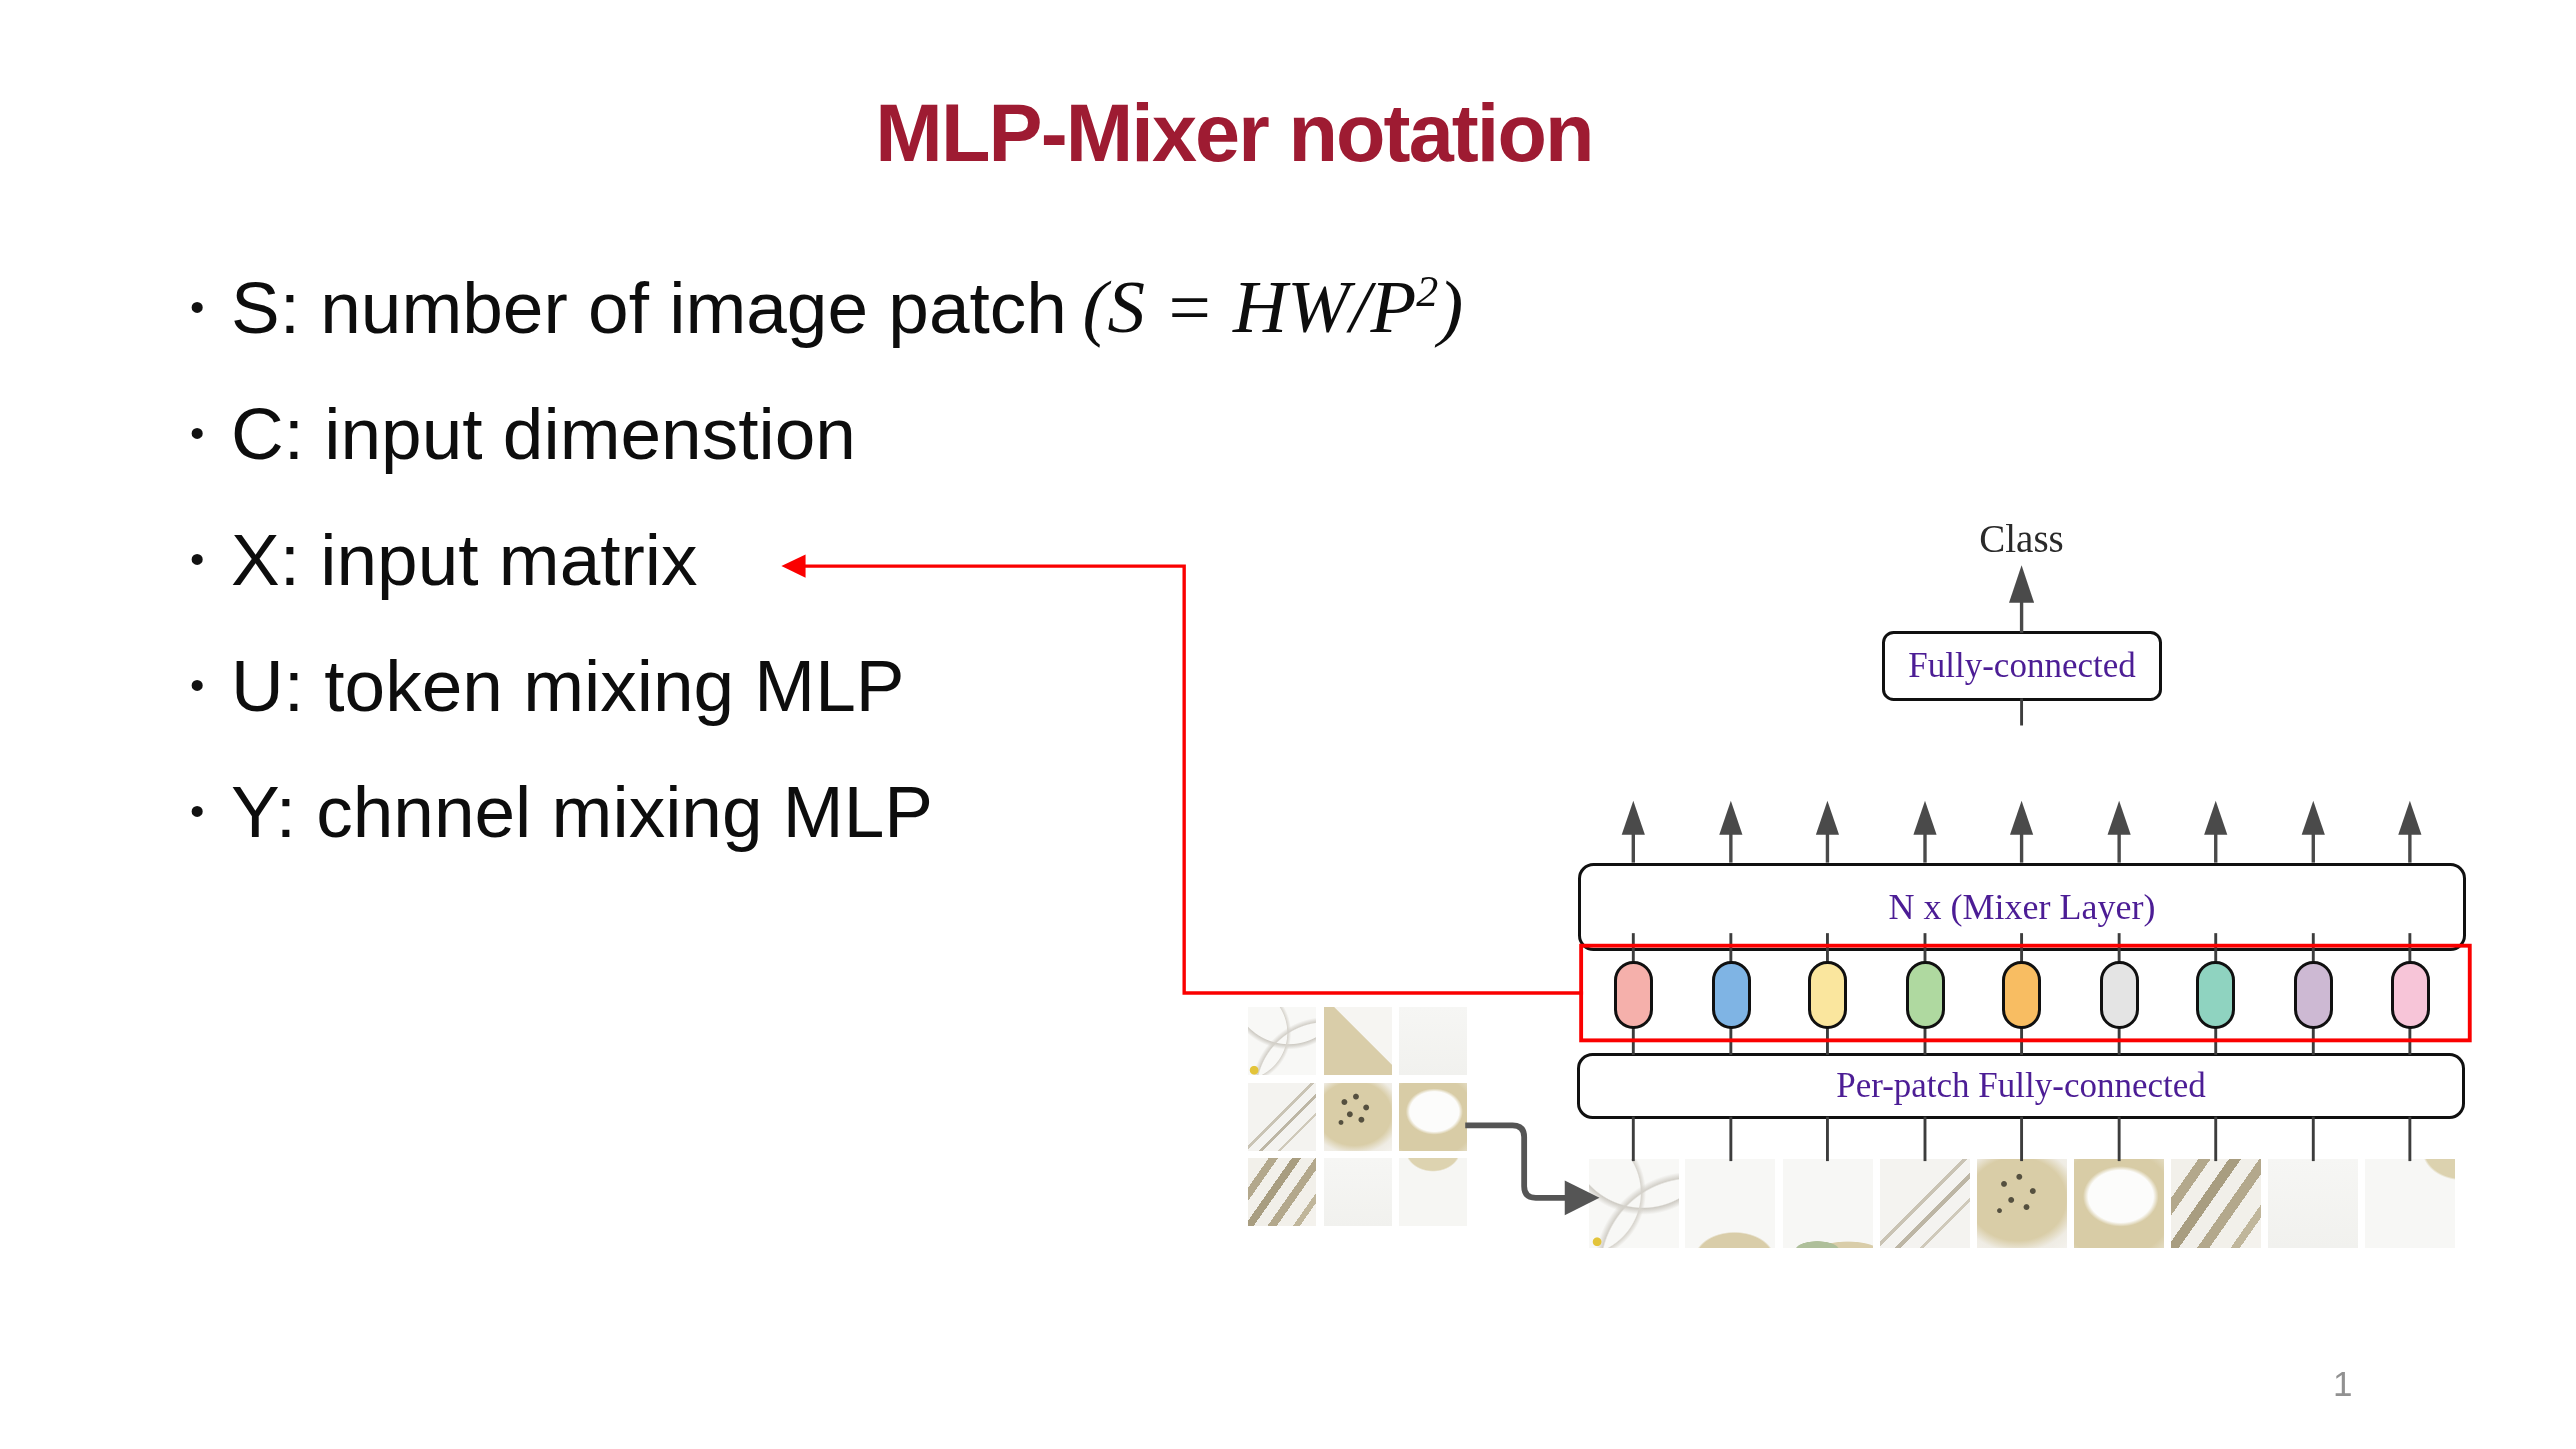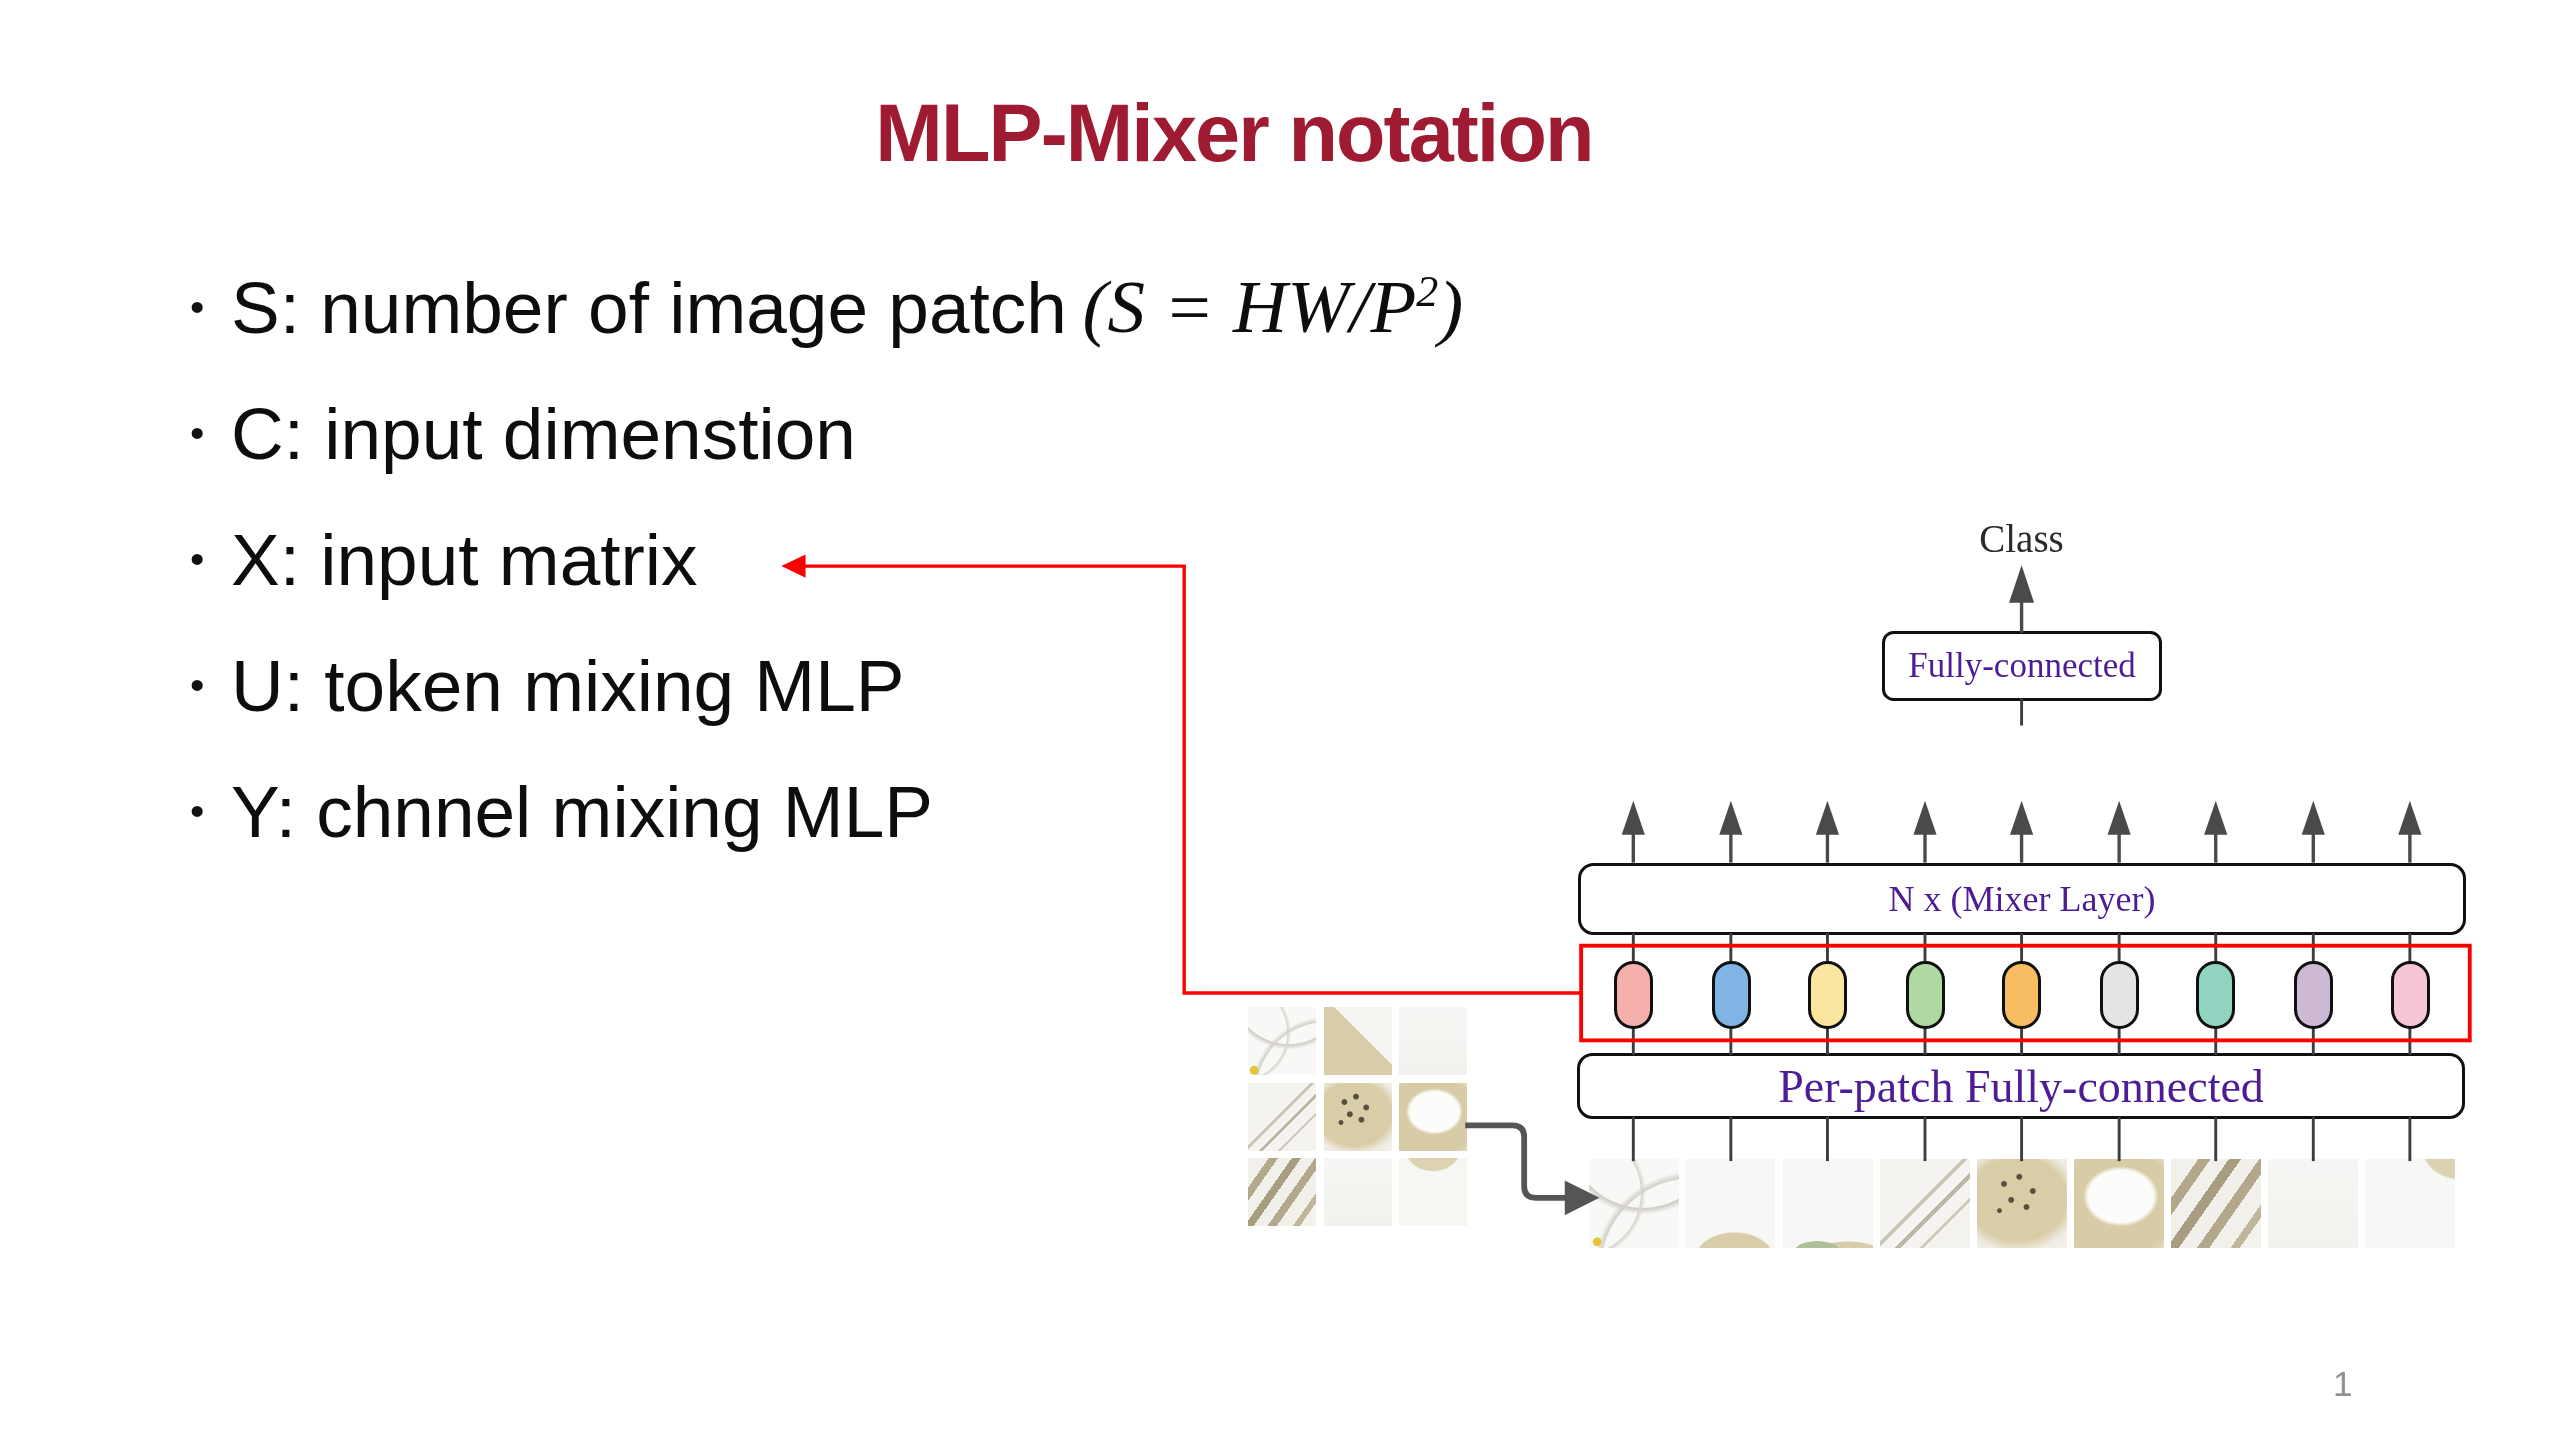--- a/index.html
+++ b/index.html
@@ -24,22 +24,22 @@
   .formula sup { font-size:44px; }
 
   
   .dbox {
     position:absolute; box-sizing:border-box; border:3.9px solid #101010;
     background:#ffffff; display:flex; align-items:center; justify-content:center;
     font-family:"Liberation Serif", serif; color:#4c1d95; z-index:1;
   }
   #fc-box    { left:1882px; top:631px;  width:280px; height:70px; font-size:35px; border-radius:11.6px; }
   #gap-box   { left:1578px; top:723px;  width:888px; height:75px; font-size:36px; border-radius:15.5px; }
-  #mixer-box { left:1578px; top:863px;  width:888px; height:72px; font-size:36px; border-radius:15.5px; }
-  #pp-box    { left:1577px; top:1053px; width:888px; height:66px; font-size:46px; border-radius:15.5px; }
+  #mixer-box { left:1578px; top:863px;  width:888px; height:88px; font-size:36px; border-radius:15.5px; }
+  #pp-box    { left:1577px; top:1053px; width:888px; height:66px; font-size:35px; border-radius:15.5px; }
 
   .class-label {
     position:absolute; left:1944px; top:516px; width:155px; text-align:center;
     font-family:"Liberation Serif", serif; font-size:39px; color:#2a2a2a; z-index:1;
   }
 
   
   .token {
     position:absolute; top:961px; width:39px; height:68px; box-sizing:border-box;
     border:3.9px solid #101010; border-radius:19.3px; z-index:3;

